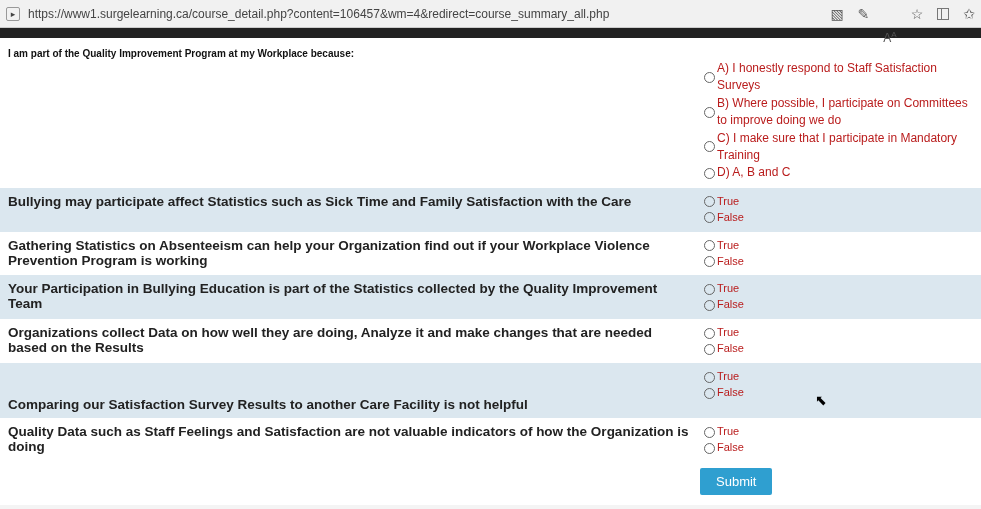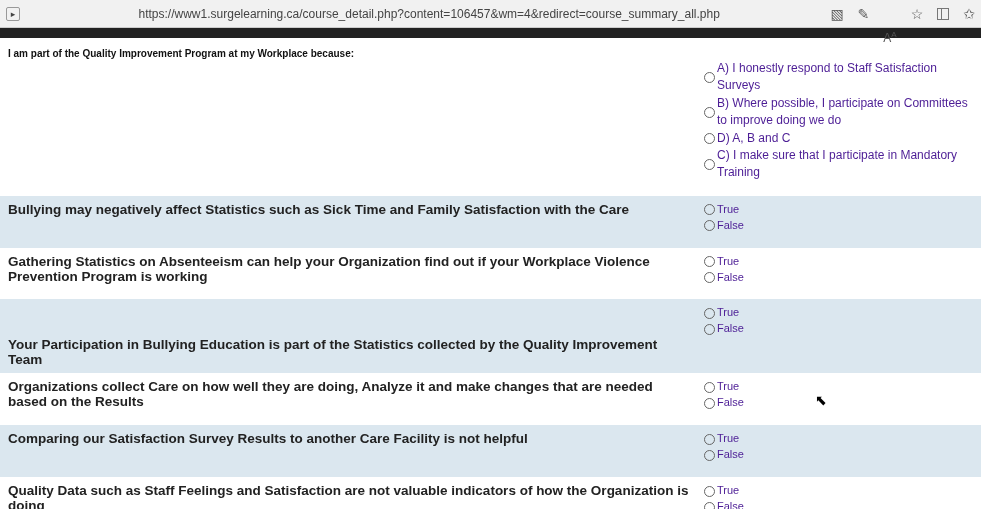--- a/index.html
+++ b/index.html
@@ -1,30 +1,30 @@
 <!DOCTYPE html>
 <html><head>
 <meta charset="utf-8">
 <style>
   * { box-sizing: border-box; margin: 0; padding: 0; }
   html, body { width: 981px; height: 509px; font-family: Arial, Helvetica, sans-serif; background:#f4f4f4; overflow:hidden; }
   
   .chrome { height:28px; background:#f1f1f1; border-bottom:1px solid #ccc; display:flex; align-items:center; padding:0 6px; font-size:12px; color:#444; }
   .chrome .tab-icon { width:14px; height:14px; border:1px solid #999; border-radius:2px; margin-right:8px; display:flex; align-items:center; justify-content:center; font-size:9px; }
-  .chrome .url { flex:1; white-space:nowrap; overflow:hidden; text-overflow:ellipsis;text-align:center; }
+  .chrome .url { flex:1; white-space:nowrap; overflow:hidden; text-overflow:ellipsis; }
   .chrome .right-icons { display:flex; gap:14px; align-items:center; color:#555; }
   .chrome .right-icons span { font-size:14px; }
   .page-title-bar { height:10px; background:#222; color:#888; font-size:8px; padding-left:6px; overflow:hidden; }
   
   .content { background:#fff; }
   .row { display:flex; align-items:flex-start; border-bottom:0; }
   .row.shaded { background:#dbe7ef; }
   .qcol { width:700px; padding:6px 10px 6px 8px; font-size:13.5px; color:#222; }
   .qcol.head { font-weight:bold; font-size:10px; color:#111; padding:10px 10px 0 8px; }
-  .acol { flex:1; padding:6px 4px 14px 4px; font-size:12.5px; color:#4c1d95; }
+  .acol { flex:1; padding:6px 4px 6px 4px; font-size:12.5px; color:#b91c1c; }
   .opt-line { display:flex; align-items:center; gap:2px; line-height:1.45; }
   .radio { width:11px; height:11px; border:1px solid #666; border-radius:50%; display:inline-block; flex-shrink:0; }
   .mc .opt-line { font-size:12px; }
   .tf .opt-line { font-size:11px; }
   .submit-wrap { padding:6px 0 10px 700px; }
   button.submit { background:#2f9fd0; color:#fff; border:none; padding:6px 16px; font-size:13px; border-radius:2px; cursor:pointer; }
   .cursor { position:absolute; left:815px; top:392px; font-size:14px; color:#000; pointer-events:none; }
 </style>
 </head>
 <body>
@@ -53,31 +53,31 @@
       <div class="opt-line">
           <span class="radio"></span>
           <span>A) I honestly respond to Staff Satisfaction Surveys</span>
         </div>
       <div class="opt-line">
           <span class="radio"></span>
           <span>B) Where possible, I participate on Committees to improve doing we do</span>
         </div>
       <div class="opt-line">
           <span class="radio"></span>
-          <span>D) A, B and C</span>
+          <span>C) I make sure that I participate in Mandatory Training</span>
         </div>
       <div class="opt-line">
           <span class="radio"></span>
-          <span>C) I make sure that I participate in Mandatory Training</span>
+          <span>D) A, B and C</span>
         </div>
     </div>
   </div>
 
   <div class="row shaded">
-    <div class="qcol" style="font-weight:bold;">Bullying may negatively affect Statistics such as Sick Time and Family Satisfaction with the Care</div>
+    <div class="qcol" style="font-weight:bold;">Bullying may participate affect Statistics such as Sick Time and Family Satisfaction with the Care</div>
     <div class="acol tf">
       <div class="opt-line">
           <span class="radio"></span>
           <span>True</span>
         </div>
       <div class="opt-line">
           <span class="radio"></span>
           <span>False</span>
         </div>
     </div>
@@ -91,49 +91,49 @@
           <span>True</span>
         </div>
       <div class="opt-line">
           <span class="radio"></span>
           <span>False</span>
         </div>
     </div>
   </div>
 
   <div class="row shaded">
-    <div class="qcol" style="font-weight:bold;margin-top:32px;">Your Participation in Bullying Education is part of the Statistics collected by the Quality Improvement Team</div>
+    <div class="qcol" style="font-weight:bold;">Your Participation in Bullying Education is part of the Statistics collected by the Quality Improvement Team</div>
     <div class="acol tf">
       <div class="opt-line">
           <span class="radio"></span>
           <span>True</span>
         </div>
       <div class="opt-line">
           <span class="radio"></span>
           <span>False</span>
         </div>
     </div>
   </div>
 
   <div class="row">
-    <div class="qcol" style="font-weight:bold;">Organizations collect Care on how well they are doing, Analyze it and make changes that are needed based on the Results</div>
+    <div class="qcol" style="font-weight:bold;">Organizations collect Data on how well they are doing, Analyze it and make changes that are needed based on the Results</div>
     <div class="acol tf">
       <div class="opt-line">
           <span class="radio"></span>
           <span>True</span>
         </div>
       <div class="opt-line">
           <span class="radio"></span>
           <span>False</span>
         </div>
     </div>
   </div>
 
   <div class="row shaded">
-    <div class="qcol" style="font-weight:bold;">Comparing our Satisfaction Survey Results to another Care Facility is not helpful</div>
+    <div class="qcol" style="font-weight:bold;margin-top:28px;">Comparing our Satisfaction Survey Results to another Care Facility is not helpful</div>
     <div class="acol tf">
       <div class="opt-line">
           <span class="radio"></span>
           <span>True</span>
         </div>
       <div class="opt-line">
           <span class="radio"></span>
           <span>False</span>
         </div>
     </div>

